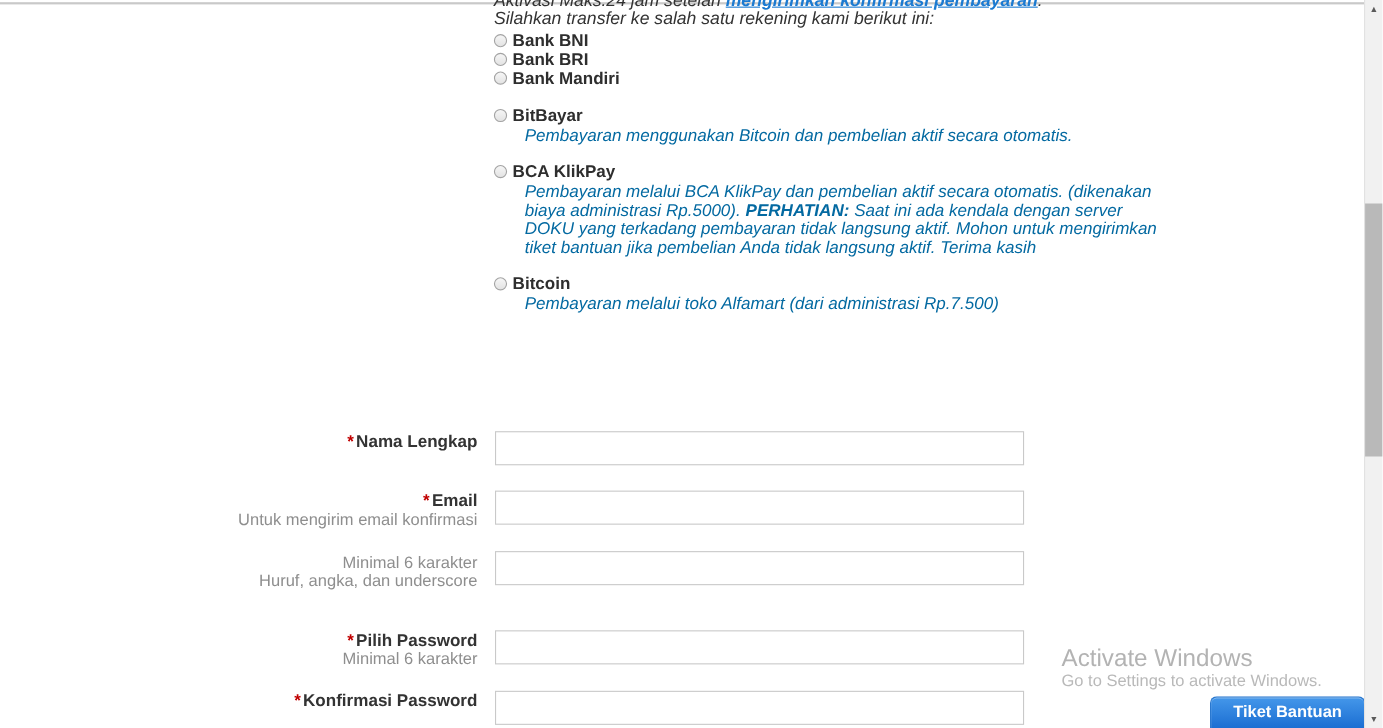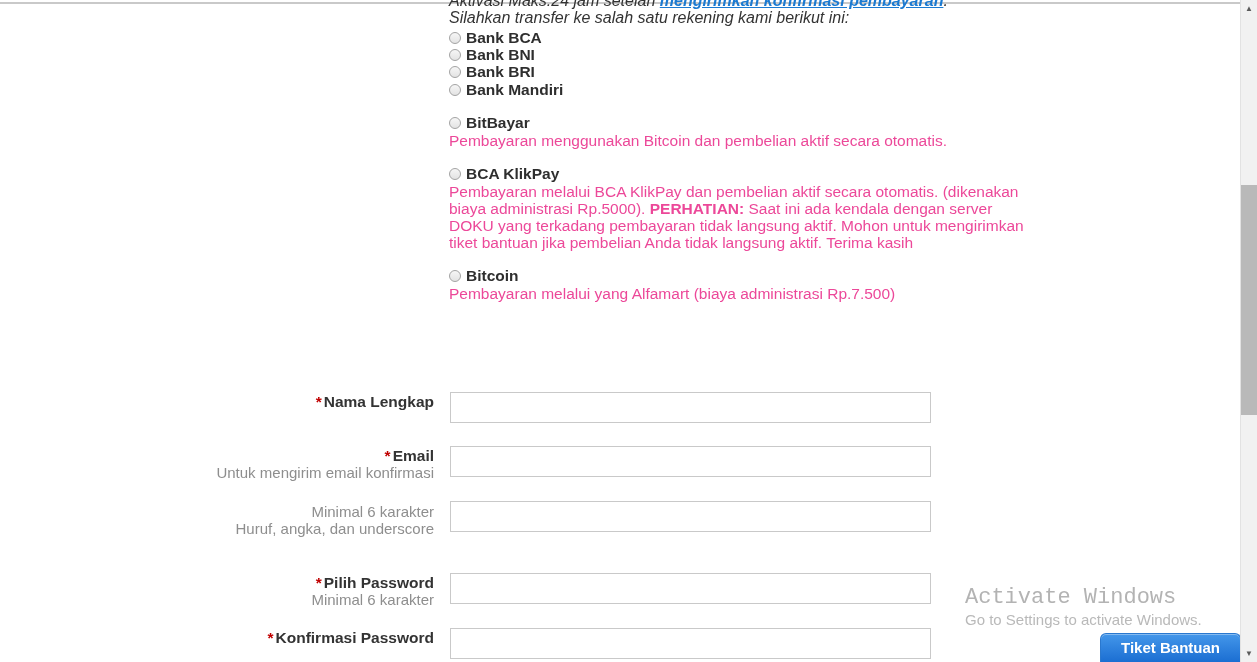--- a/index.html
+++ b/index.html
@@ -16,36 +16,36 @@
   .pay-link { color:#1b7ad1; font-weight:bold; font-style:italic; text-decoration:underline; cursor:pointer; }
 
   .radio-row { display:block; height:17.2px; white-space:nowrap; cursor:pointer; }
   .radio-dot { display:inline-block; width:12px; height:12px; border-radius:50%;
                border:1px solid #a3a3a3; background:linear-gradient(#f6f6f6,#e3e3e3);
                vertical-align:-1px; margin-right:5px; }
   .radio-label { font-size:15.5px; font-weight:600; color:#2e2e2e; }
 
   .pay-option { margin-top:16px; }
   .option-head { height:17px; margin-bottom:2px; white-space:nowrap; cursor:pointer; }
-  .desc-line { font-size:15.5px; line-height:17px; color:#ec4899; white-space:nowrap; }
+  .desc-line { font-size:15.5px; line-height:17px; font-style:italic; color:#0369a1; white-space:nowrap;margin-left:28px; }
   .desc-bold { font-weight:bold; }
 
   
   .form-row { position:absolute; left:0; width:931px; }
   .label-col { position:absolute; left:0; top:2px; width:434px; text-align:right;padding-left:11px; }
   .field-label { font-size:15.5px; line-height:16px; font-weight:600; color:#333; white-space:nowrap; }
   .req { color:#c00000; font-weight:bold; margin-right:2px; }
   .hint { font-size:15px; line-height:17px; color:#8e8e8e; white-space:nowrap; }
   .text-input { position:absolute; left:450px; top:0; width:481px; height:31px;
                 border:1px solid #c9c9c9; background:#fff; font-size:15px; padding:0 6px;
                 font-family:"Liberation Sans", sans-serif; outline:none; }
 
   
   .watermark { position:absolute; left:965px; top:585px; }
-  .wm-title { font-size:22px; line-height:25px; color:#b3b3b3; font-weight:400;font-family:Liberation Mono, monospace; }
+  .wm-title { font-size:22px; line-height:25px; color:#b3b3b3; font-weight:400; }
   .wm-sub { font-size:15px; line-height:20px; color:#b9b9b9; }
 
   
   .help-btn { position:absolute; left:1100px; top:633px; width:141px; height:29px;
               background:linear-gradient(#4497ea,#1b6ed2); border:1px solid #2a78cf; border-bottom:none;
               border-radius:6px 6px 0 0; color:#fff; font-weight:bold; font-size:15px;
               text-align:center; line-height:28px; cursor:pointer;
               box-shadow:inset 0 1px 0 rgba(255,255,255,0.35); }
 
   
@@ -61,41 +61,40 @@
 <body>
 
 <div class="page">
 
   <div class="top-divider"></div>
 
   <div class="pay-col">
     <div class="notice-line"><span>Aktivasi Maks.24 jam setelah </span><a class="pay-link">mengirimkan konfirmasi pembayaran</a><span>.</span></div>
     <div class="notice-line second">Silahkan transfer ke salah satu rekening kami berikut ini:</div>
 
-    <label class="radio-row"><span class="radio-dot"></span><span class="radio-label">Bank BCA</span></label>
     <label class="radio-row"><span class="radio-dot"></span><span class="radio-label">Bank BNI</span></label>
     <label class="radio-row"><span class="radio-dot"></span><span class="radio-label">Bank BRI</span></label>
     <label class="radio-row"><span class="radio-dot"></span><span class="radio-label">Bank Mandiri</span></label>
 
     <div class="pay-option">
       <label class="option-head"><span class="radio-dot"></span><span class="radio-label">BitBayar</span></label>
       <div class="desc-line">Pembayaran menggunakan Bitcoin dan pembelian aktif secara otomatis.</div>
     </div>
 
     <div class="pay-option">
       <label class="option-head"><span class="radio-dot"></span><span class="radio-label">BCA KlikPay</span></label>
       <div class="desc-line">Pembayaran melalui BCA KlikPay dan pembelian aktif secara otomatis. (dikenakan</div>
       <div class="desc-line"><span>biaya administrasi Rp.5000). </span><span class="desc-bold">PERHATIAN:</span><span> Saat ini ada kendala dengan server</span></div>
       <div class="desc-line">DOKU yang terkadang pembayaran tidak langsung aktif. Mohon untuk mengirimkan</div>
       <div class="desc-line">tiket bantuan jika pembelian Anda tidak langsung aktif. Terima kasih</div>
     </div>
 
     <div class="pay-option">
       <label class="option-head"><span class="radio-dot"></span><span class="radio-label">Bitcoin</span></label>
-      <div class="desc-line">Pembayaran melalui yang Alfamart (biaya administrasi Rp.7.500)</div>
+      <div class="desc-line">Pembayaran melalui toko Alfamart (dari administrasi Rp.7.500)</div>
     </div>
 
   </div>
 
   <div class="form-row" style="top:392px">
     <div class="label-col">
       <div class="field-label"><span class="req">*</span><span>Nama Lengkap</span></div>
     </div>
     <input type="text" class="text-input" style="">
   </div>

